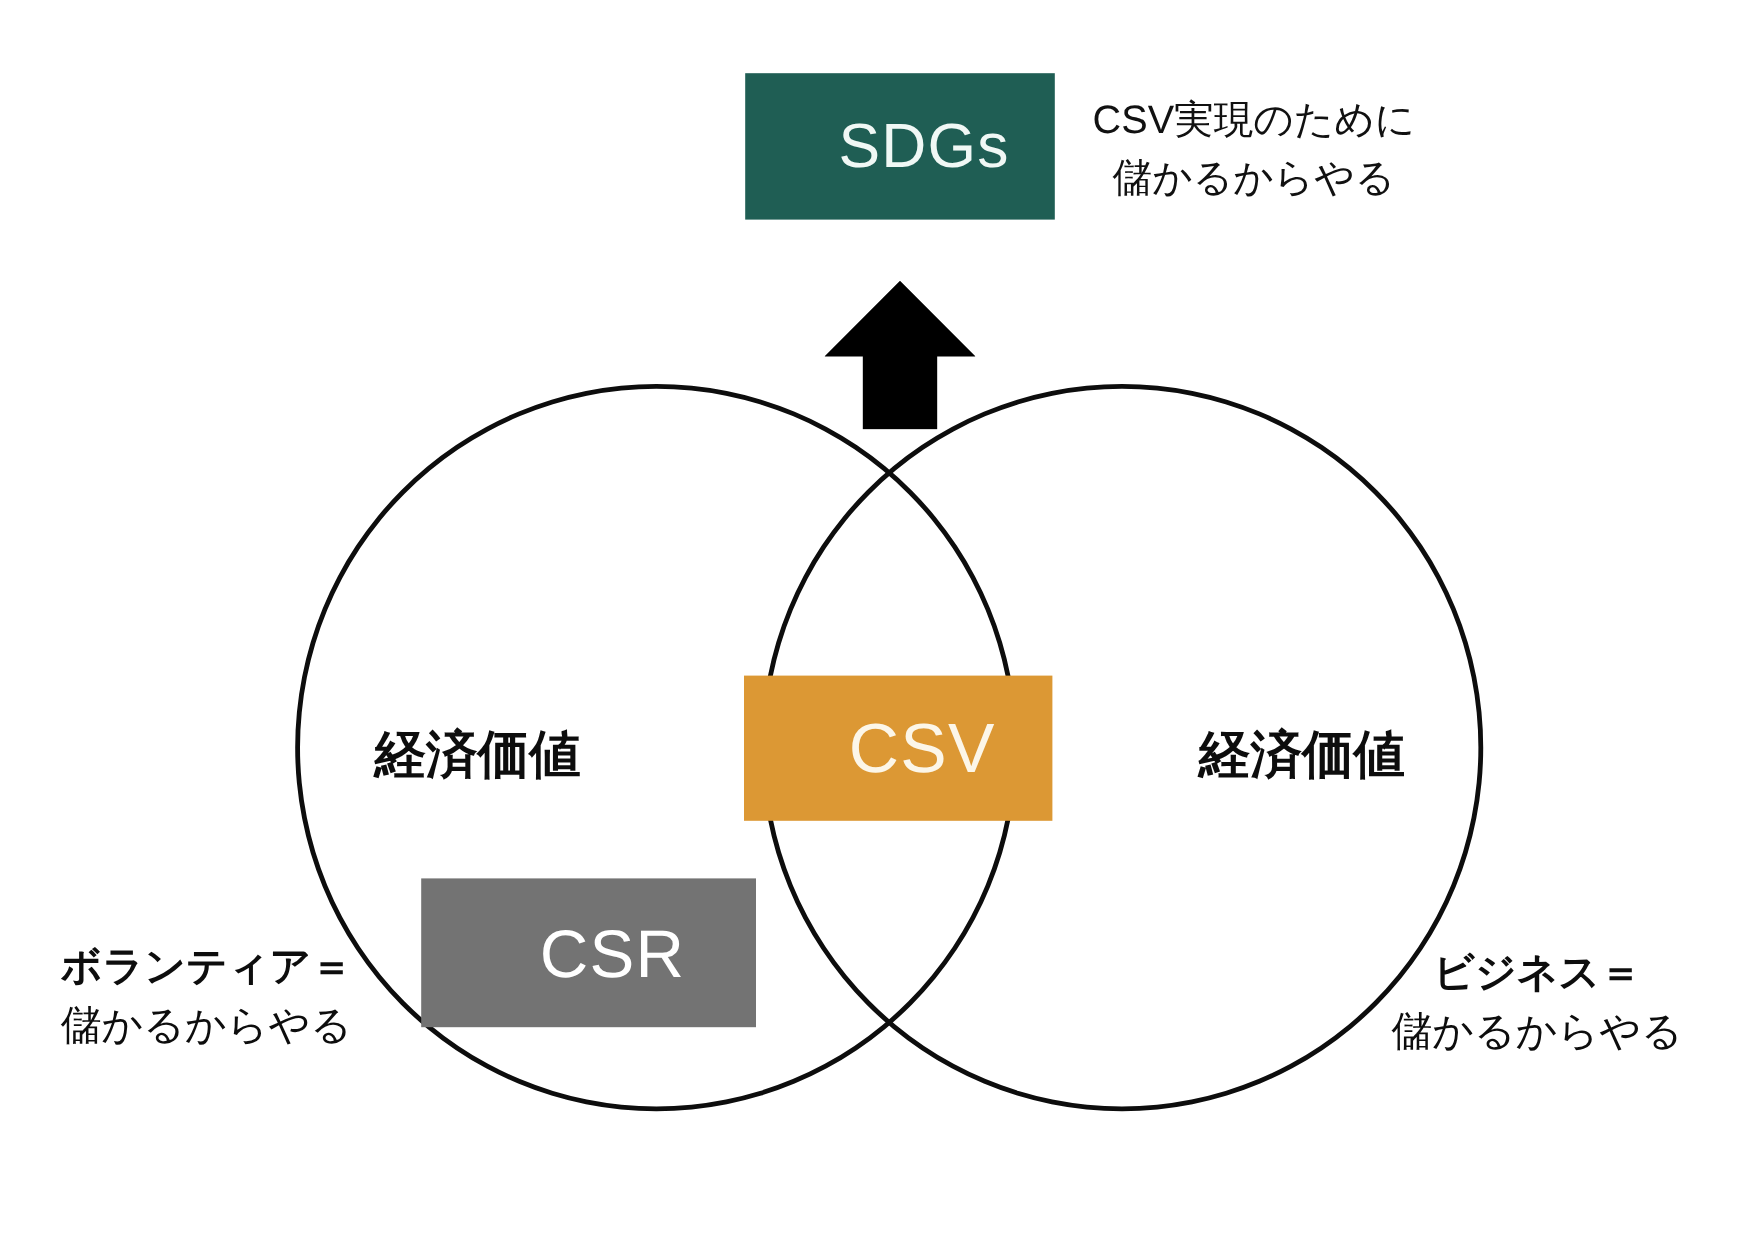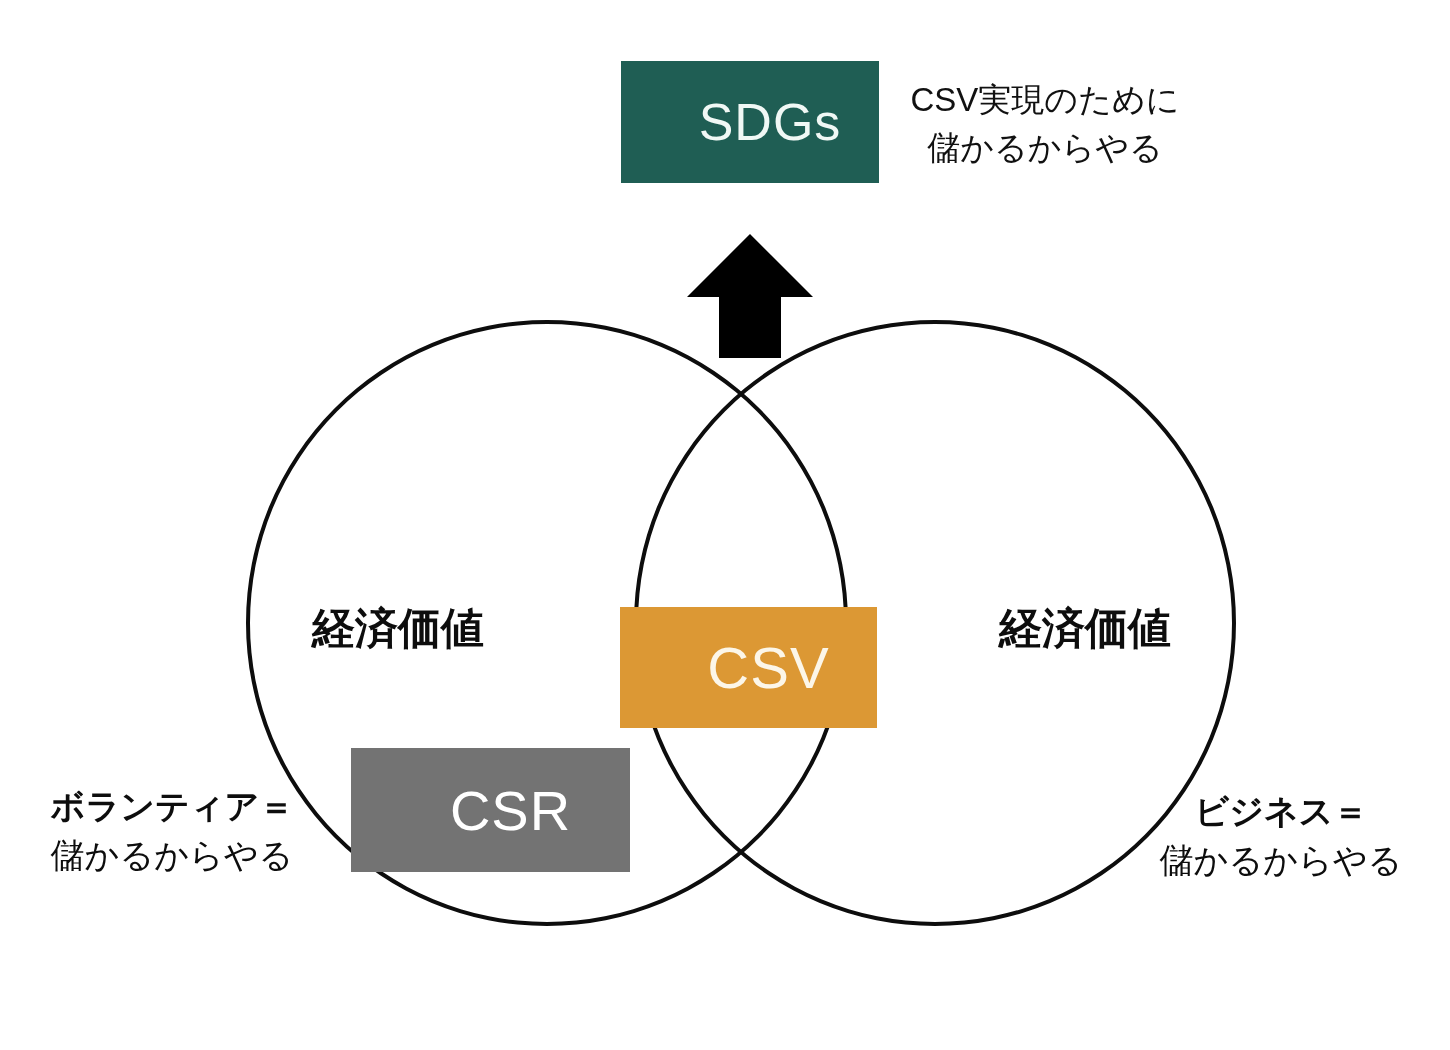--- a/index.html
+++ b/index.html
@@ -34,24 +34,23 @@
     padding-left: 40px;
   }
   .sdgs-box {
     left: 621px; top: 61px; width: 258px; height: 122px;
     font-size: 52px;
   }
   .csv-box {
     left: 620px; top: 563px; width: 257px; height: 121px;
     font-size: 58px;
     z-index: 3;
-    margin-top: 44px;
   }
   .csr-box {
-    left: 351px; top: 748px; width: 279px; height: 124px;
+    left: 351px; top: 732px; width: 279px; height: 124px;
     font-size: 56px;
     z-index: 3;
   }
 
   .arrow-up {
     position: absolute;
     left: 687px; top: 234px;
     width: 126px; height: 124px;
     clip-path: polygon(50% 0, 100% 50.8%, 74.6% 50.8%, 74.6% 100%, 25.4% 100%, 25.4% 50.8%, 0 50.8%);
     z-index: 2;

